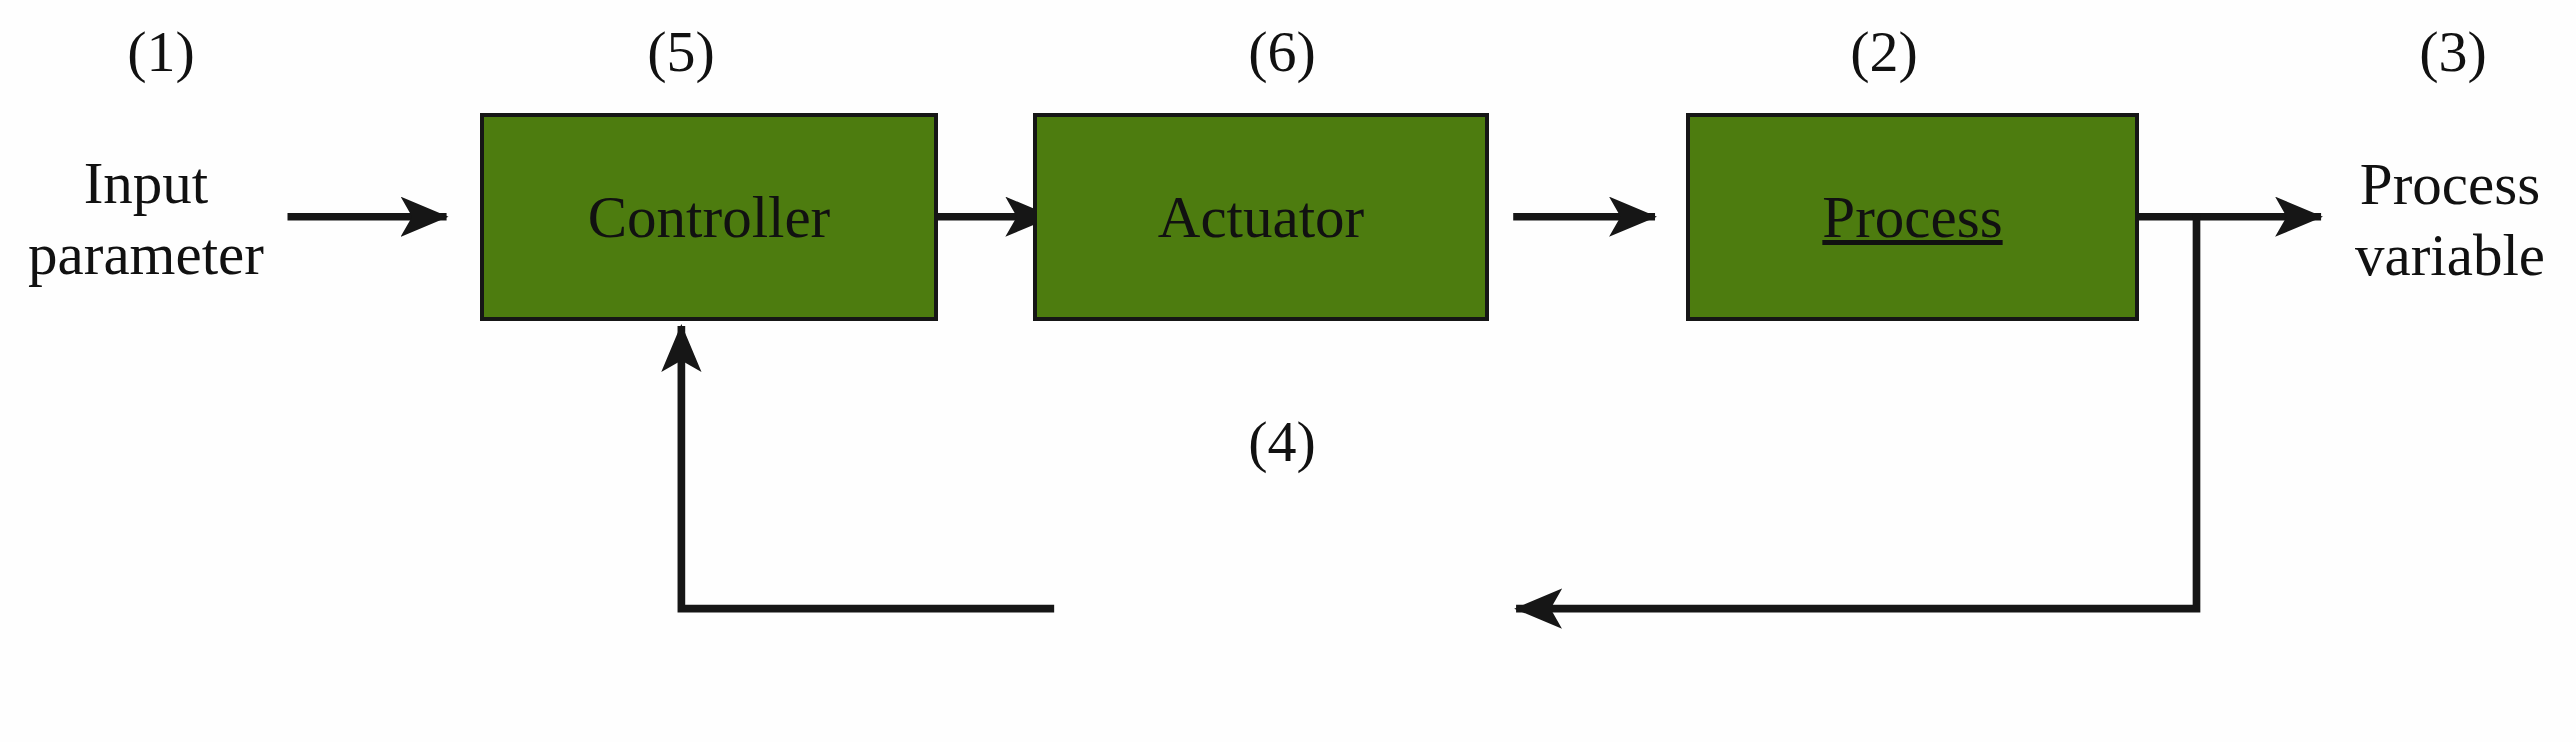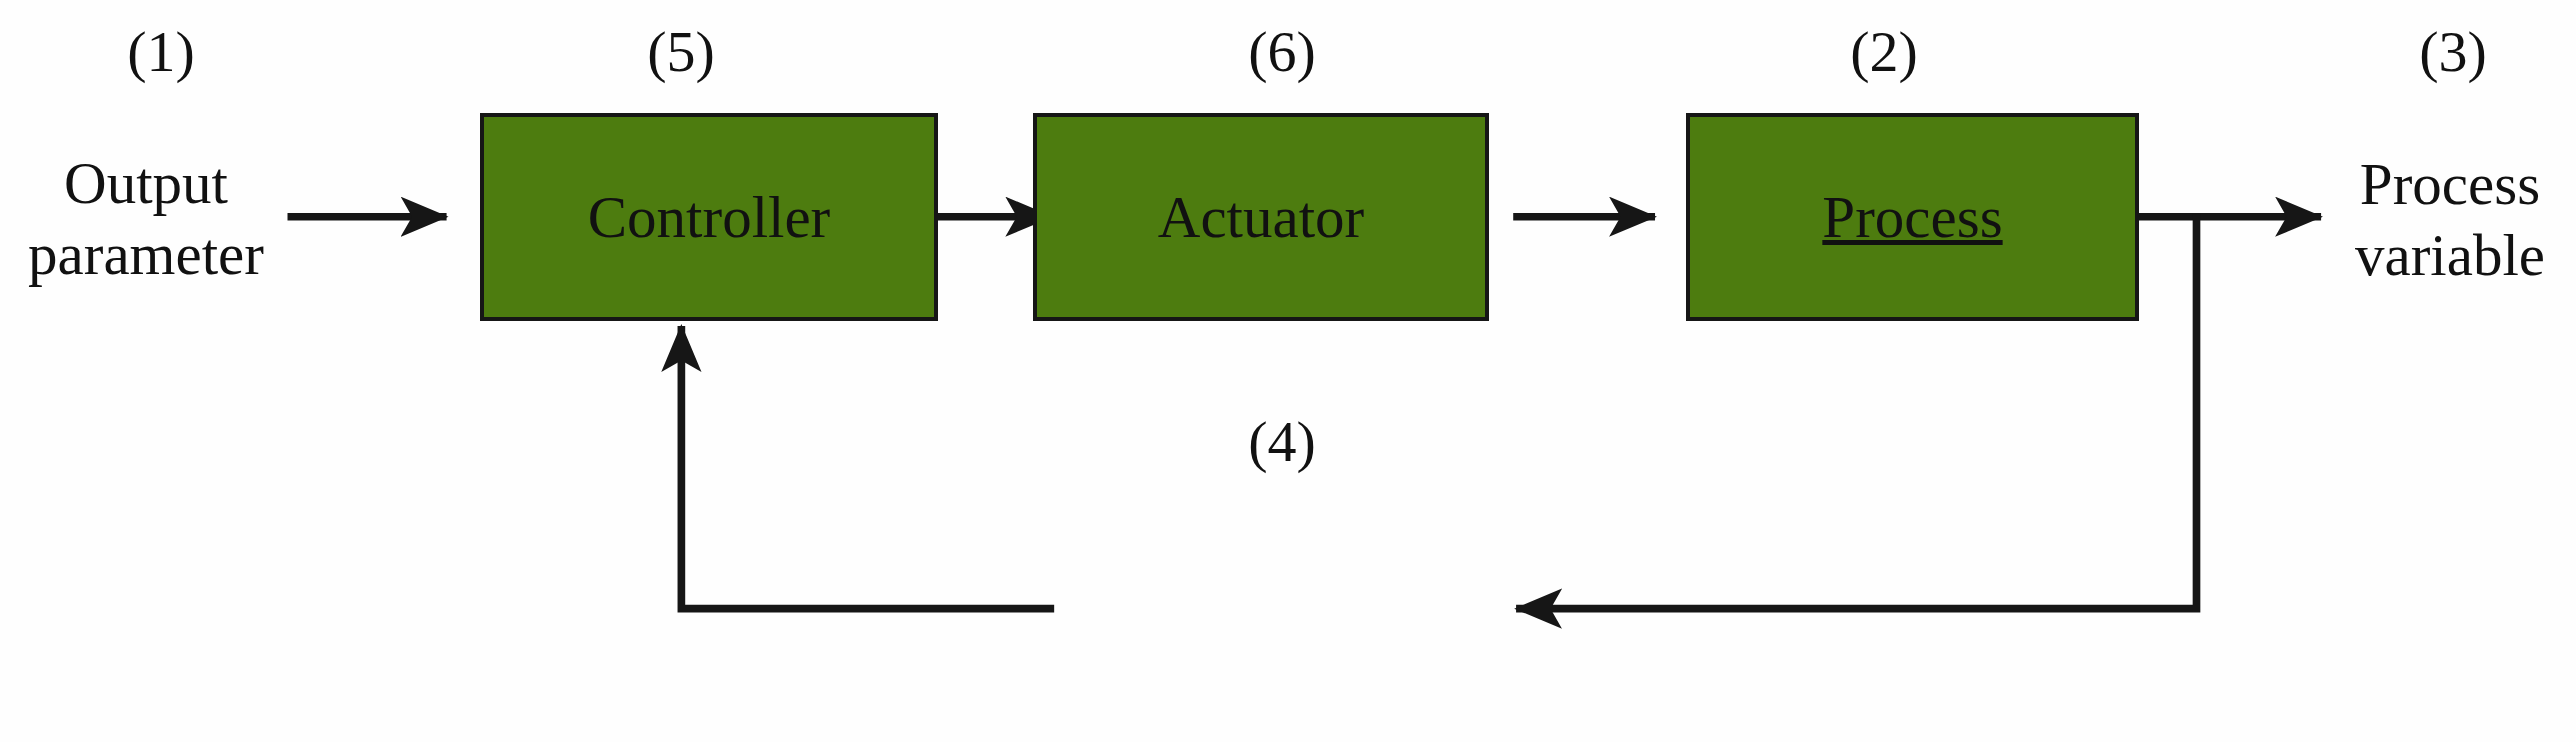--- a/index.html
+++ b/index.html
@@ -102,19 +102,19 @@
   <div class="box box-controller">
     <span>Controller</span>
   </div>
   <div class="box box-actuator">
     <span>Actuator</span>
   </div>
   <div class="box box-process">
     <span>Process</span>
   </div>
 
-  <div class="sidelabel label-input">Output
+  <div class="sidelabel label-input">Input
 parameter</div>
   <div class="sidelabel label-output">Process
 variable</div>
 
 </div>
 
 
 </body></html>

